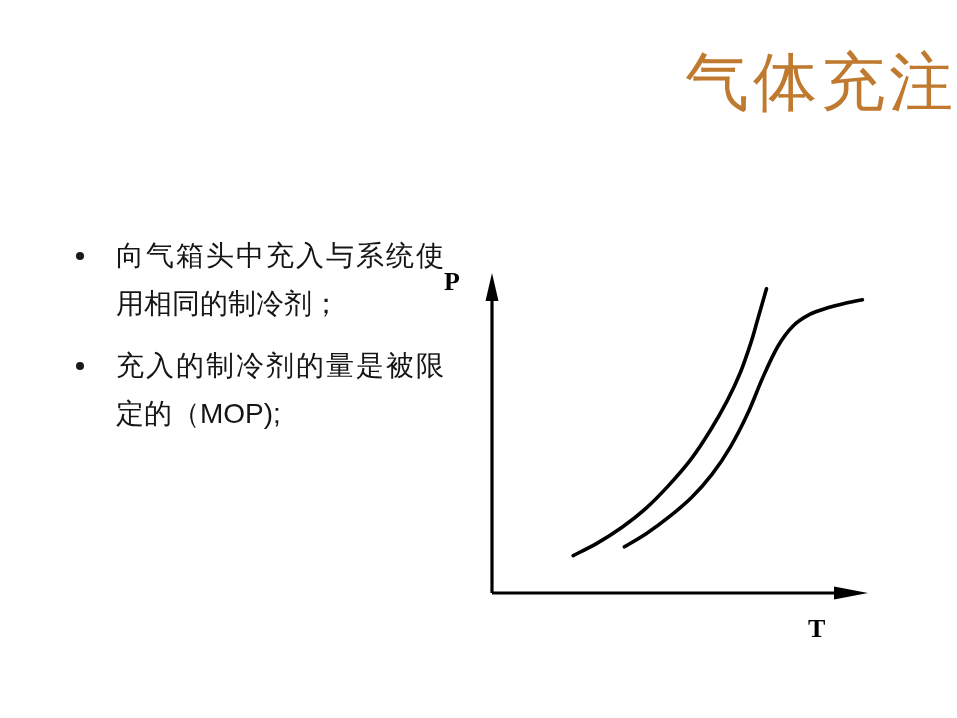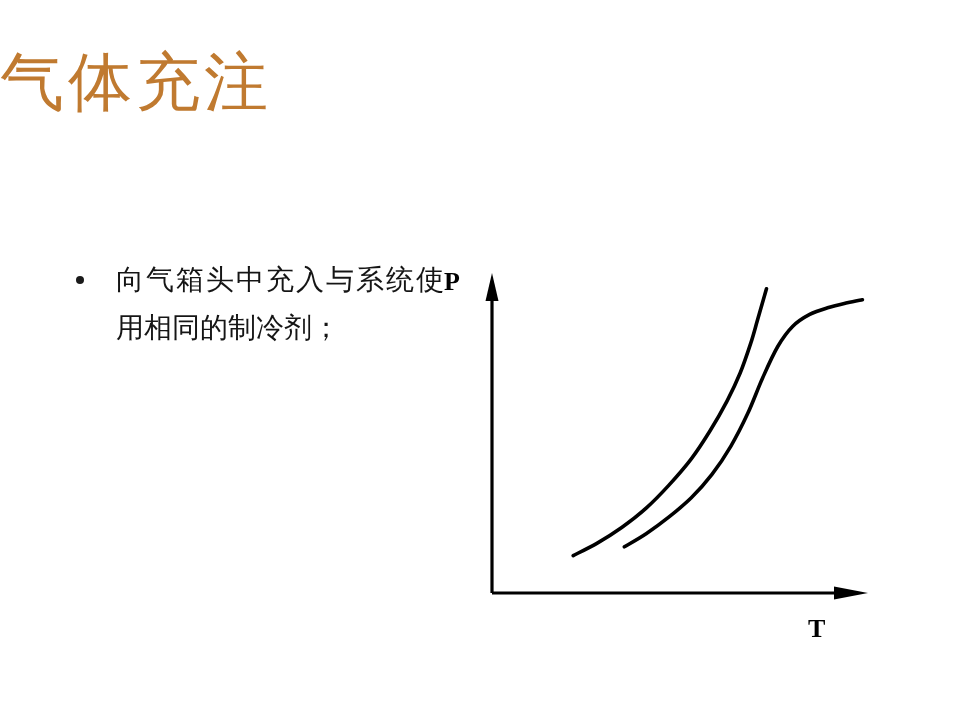--- a/index.html
+++ b/index.html
@@ -15,21 +15,21 @@
     overflow: hidden;
     font-family: "Liberation Serif", "DejaVu Serif", serif;
   }
 
   
   #slide-title {
     position: absolute;
     left: 0;
     top: 46px;
     width: 957px;
-    text-align: left;
+    text-align: right;
     font-family: "Liberation Serif", "DejaVu Serif", serif;
     font-size: 64px;
     line-height: 74px;
     letter-spacing: 4px;
     color: #C07A30;
     white-space: nowrap;
   }
 
   
   #body-list {
@@ -55,21 +55,20 @@
   .bullet-text {
     display: block;
     margin-left: 52px;
     font-family: Liberation Sans, sans-serif;
     font-size: 28px;
     line-height: 48px;
     color: #151515;
     text-align: justify;
     text-justify: inter-ideograph;
     word-break: break-all;
-    margin-top: 24px;
   }
 
   
   #chart-figure {
     position: absolute;
     left: 430px;
     top: 255px;
     width: 470px;
     height: 395px;
   }
@@ -109,20 +108,24 @@
 
   <div id="slide-title">气体充注</div>
 
   <div id="body-list">
 
     <div class="bullet-row">
       <span class="bullet-marker"></span>
       <span class="bullet-text">向气箱头中充入与系统使用相同的制冷剂；</span>
     </div>
 
+    <div class="bullet-row">
+      <span class="bullet-marker"></span>
+      <span class="bullet-text">充入的制冷剂的量是被限定的（MOP);</span>
+    </div>
 
 
   </div>
 
   <div id="chart-figure">
     <svg viewBox="0 0 470 395" xmlns="http://www.w3.org/2000/svg">
 
       <line class="axis-line" x1="62" y1="338" x2="62" y2="36"></line>
       <polygon class="axis-arrow" points="62,18 55.5,46 68.5,46"></polygon>
 

